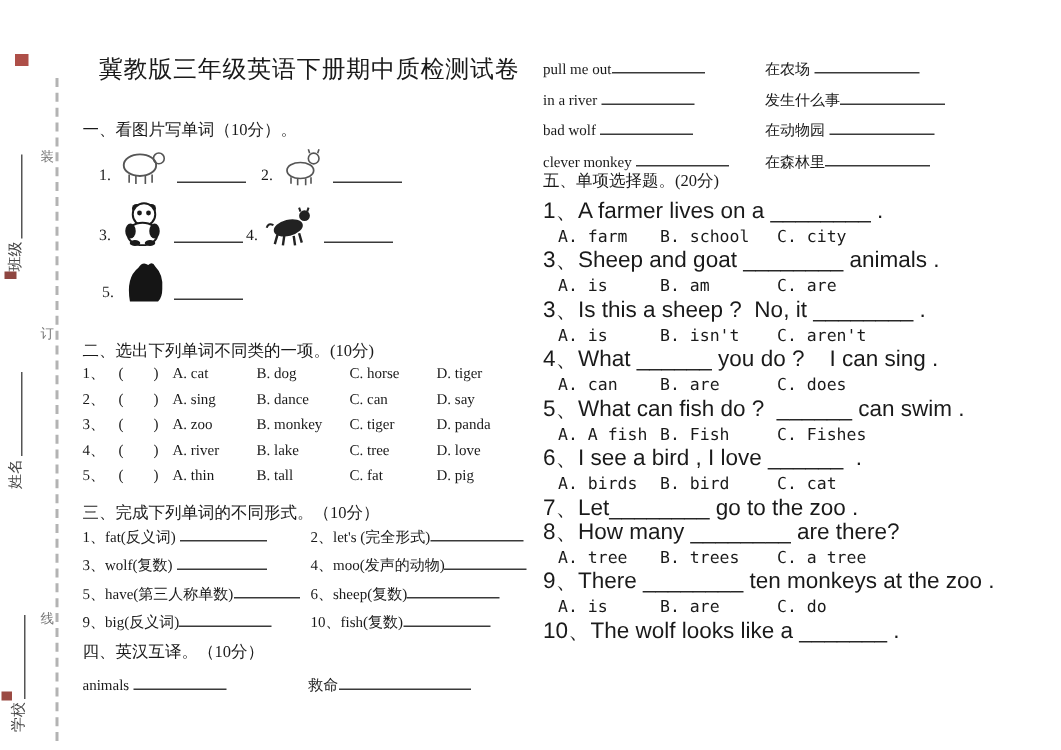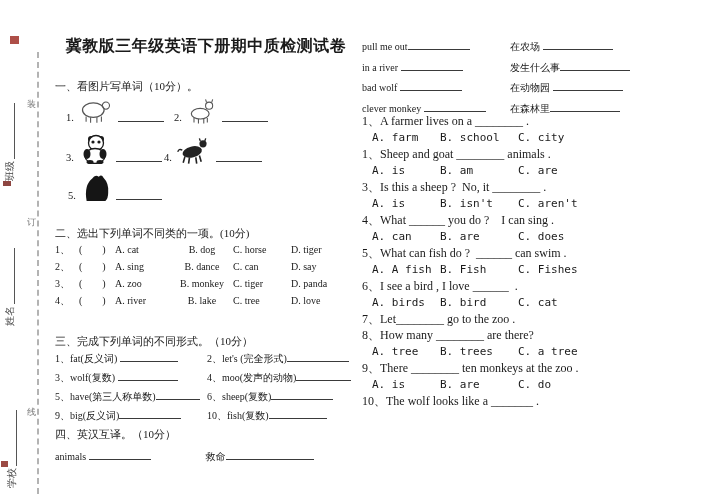--- a/index.html
+++ b/index.html
@@ -6,39 +6,39 @@
   body{width:707px;height:500px;background:#ffffff;font-family:"Liberation Serif", serif;color:#1a1a1a;}
   .paper{position:relative;width:707px;height:500px;overflow:hidden;background:#fff;}
 
   
   .binding-line{position:absolute;left:37px;top:52px;height:442px;width:0;border-left:2px dashed #b3b3b3;}
   .binding-char{position:absolute;left:27px;font-size:9px;color:#777;}
   .side-field{position:absolute;font-size:10px;color:#444;white-space:nowrap;transform:rotate(-90deg);transform-origin:center;width:92px;display:flex;align-items:flex-end;gap:2px;}
   .side-field .fblank{display:inline-block;width:56px;border-bottom:1px solid #555;height:1px;margin-bottom:2px;}
   .redmark{position:absolute;opacity:.85;}
 
-  .title{position:absolute;left:50px;top:36px;width:312px;text-align:center;font-size:16px;font-weight:bold;letter-spacing:.5px;}
+  .title{position:absolute;left:50px;top:36px;width:312px;text-align:center;font-size:16px;font-weight:normal;letter-spacing:.5px;}
 
   .sec-h{font-weight:normal;font-size:11px;white-space:nowrap;}
   .blank{display:inline-block;border-bottom:1px solid #3a3a3a;height:2px;vertical-align:baseline;}
 
   
   .s1h{position:absolute;left:55px;top:79px;}
   .picitem{position:absolute;display:flex;align-items:flex-end;gap:4px;font-size:10.5px;}
   .picitem .num{margin-bottom:1px;}
   .picitem .blank{width:46px;margin-bottom:2px;}
   .picitem svg{display:block;}
 
   
   .s2{position:absolute;left:55px;top:226px;font-size:10px;}
   .s2 .row{line-height:17px;white-space:nowrap;}
   .s2 .n{display:inline-block;width:24px;}
   .s2 .p{display:inline-block;width:36px;white-space:pre;}
   .s2 .oa{display:inline-block;width:56px;}
-  .s2 .ob{display:inline-block;width:62px;text-align:center;}
+  .s2 .ob{display:inline-block;width:62px;}
   .s2 .oc{display:inline-block;width:58px;}
   .s2 .od{display:inline-block;}
 
   
   .s3{position:absolute;left:55px;top:334px;font-size:10px;}
   .s3 .row{line-height:19px;white-space:nowrap;}
   .s3 .cell-l{display:inline-block;width:152px;}
   .s3 .blank{width:52px;}
 
   
@@ -51,21 +51,21 @@
   
   .phrases{position:absolute;left:362px;top:37px;font-size:10px;}
   .phrases .row{line-height:20.5px;white-space:nowrap;}
   .phrases .cell-l{display:inline-block;width:148px;}
   .phrases .blank-e{width:62px;}
   .phrases .blank-c{width:70px;}
 
   
   .s5{position:absolute;left:362px;top:113px;}
   .s5 .sec-h{margin-bottom:5px;}
-  .q{font-family:Liberation Serif, serif;font-size:12px;line-height:16px;height:16px;white-space:pre;}
+  .q{font-family:Liberation Sans, sans-serif;font-size:15px;line-height:16px;height:16px;white-space:pre;}
   .opts{font-family:"DejaVu Sans Mono", monospace;font-size:11px;line-height:17px;height:17px;padding-left:10px;white-space:pre;}
   .opts .oa{display:inline-block;width:68px;}
   .opts .ob{display:inline-block;width:78px;}
 </style>
 </head>
 <body>
 
 <div class="paper">
 
   <div class="binding-line"></div>
@@ -161,20 +161,21 @@
     </span>
     <span class="blank"></span>
   </div>
 
   <div class="s2">
     <div class="sec-h">二、选出下列单词不同类的一项。(10分)</div>
     <div class="row"><span class="n">1、</span><span class="p">(        )</span><span class="oa">A. cat</span><span class="ob">B. dog</span><span class="oc">C. horse</span><span class="od">D. tiger</span></div>
     <div class="row"><span class="n">2、</span><span class="p">(        )</span><span class="oa">A. sing</span><span class="ob">B. dance</span><span class="oc">C. can</span><span class="od">D. say</span></div>
     <div class="row"><span class="n">3、</span><span class="p">(        )</span><span class="oa">A. zoo</span><span class="ob">B. monkey</span><span class="oc">C. tiger</span><span class="od">D. panda</span></div>
     <div class="row"><span class="n">4、</span><span class="p">(        )</span><span class="oa">A. river</span><span class="ob">B. lake</span><span class="oc">C. tree</span><span class="od">D. love</span></div>
+    <div class="row"><span class="n">5、</span><span class="p">(        )</span><span class="oa">A. thin</span><span class="ob">B. tall</span><span class="oc">C. fat</span><span class="od">D. pig</span></div>
   </div>
 
   <div class="s3">
     <div class="sec-h">三、完成下列单词的不同形式。（10分）</div>
     <div class="row"><span class="cell-l"><span>1、fat(反义词)</span> <span class="blank" style="width:58px;"></span></span><span>2、let's (完全形式)</span><span class="blank" style="width:62px;"></span></div>
     <div class="row"><span class="cell-l"><span>3、wolf(复数)</span> <span class="blank" style="width:60px;"></span></span><span>4、moo(发声的动物)</span><span class="blank" style="width:55px;"></span></div>
     <div class="row"><span class="cell-l"><span>5、have(第三人称单数)</span><span class="blank" style="width:44px;"></span></span><span>6、sheep(复数)</span><span class="blank" style="width:62px;"></span></div>
     <div class="row"><span class="cell-l"><span>9、big(反义词)</span><span class="blank" style="width:62px;"></span></span><span>10、fish(复数)</span><span class="blank" style="width:58px;"></span></div>
   </div>
 
@@ -187,25 +188,26 @@
   </div>
 
   <div class="phrases">
     <div class="row"><span class="cell-l"><span>pull me out</span><span class="blank blank-e"></span></span><span>在农场</span> <span class="blank blank-c"></span></div>
     <div class="row"><span class="cell-l"><span>in a river</span> <span class="blank blank-e"></span></span><span>发生什么事</span><span class="blank blank-c"></span></div>
     <div class="row"><span class="cell-l"><span>bad wolf</span> <span class="blank blank-e"></span></span><span>在动物园</span> <span class="blank blank-c"></span></div>
     <div class="row"><span class="cell-l"><span>clever monkey</span> <span class="blank blank-e"></span></span><span>在森林里</span><span class="blank blank-c"></span></div>
   </div>
 
   <div class="s5">
+    <div class="sec-h">五、单项选择题。(20分)</div>
 
     <div class="q">1、A farmer lives on a ________ .</div>
     <div class="opts"><span class="oa">A. farm</span><span class="ob">B. school</span><span class="oc">C. city</span></div>
 
-    <div class="q">1、Sheep and goat ________ animals .</div>
+    <div class="q">3、Sheep and goat ________ animals .</div>
     <div class="opts"><span class="oa">A. is</span><span class="ob">B. am</span><span class="oc">C. are</span></div>
 
     <div class="q">3、Is this a sheep ?  No, it ________ .</div>
     <div class="opts"><span class="oa">A. is</span><span class="ob">B. isn't</span><span class="oc">C. aren't</span></div>
 
     <div class="q">4、What ______ you do ?    I can sing .</div>
     <div class="opts"><span class="oa">A. can</span><span class="ob">B. are</span><span class="oc">C. does</span></div>
 
     <div class="q">5、What can fish do ?  ______ can swim .</div>
     <div class="opts"><span class="oa">A. A fish</span><span class="ob">B. Fish</span><span class="oc">C. Fishes</span></div>

